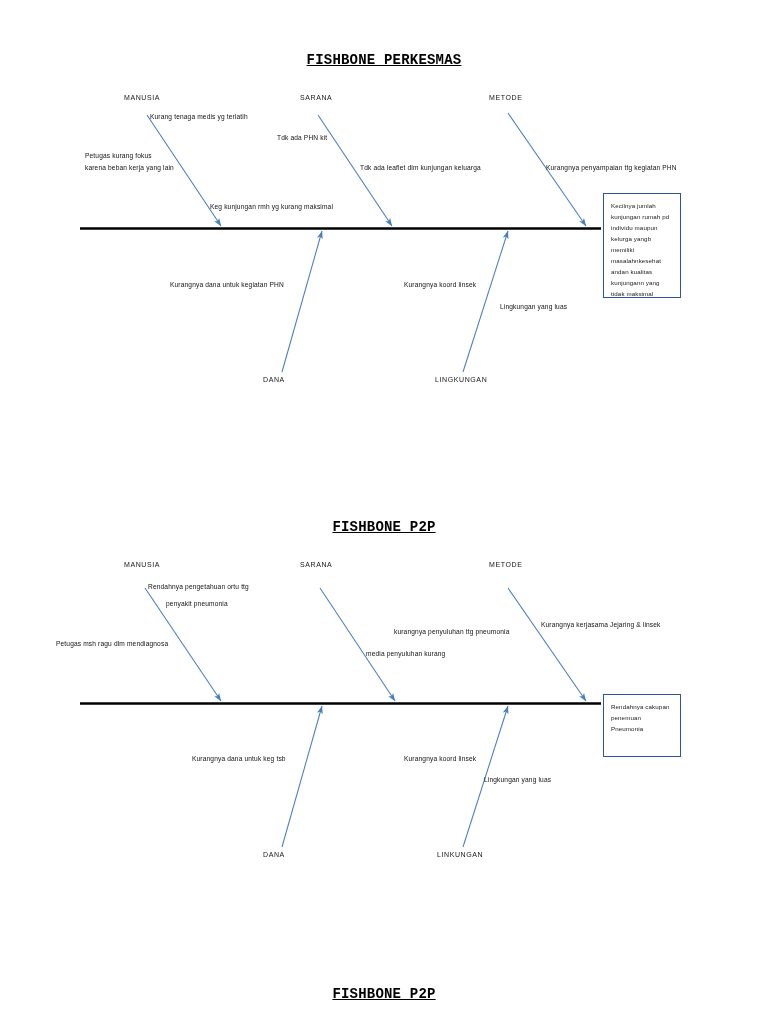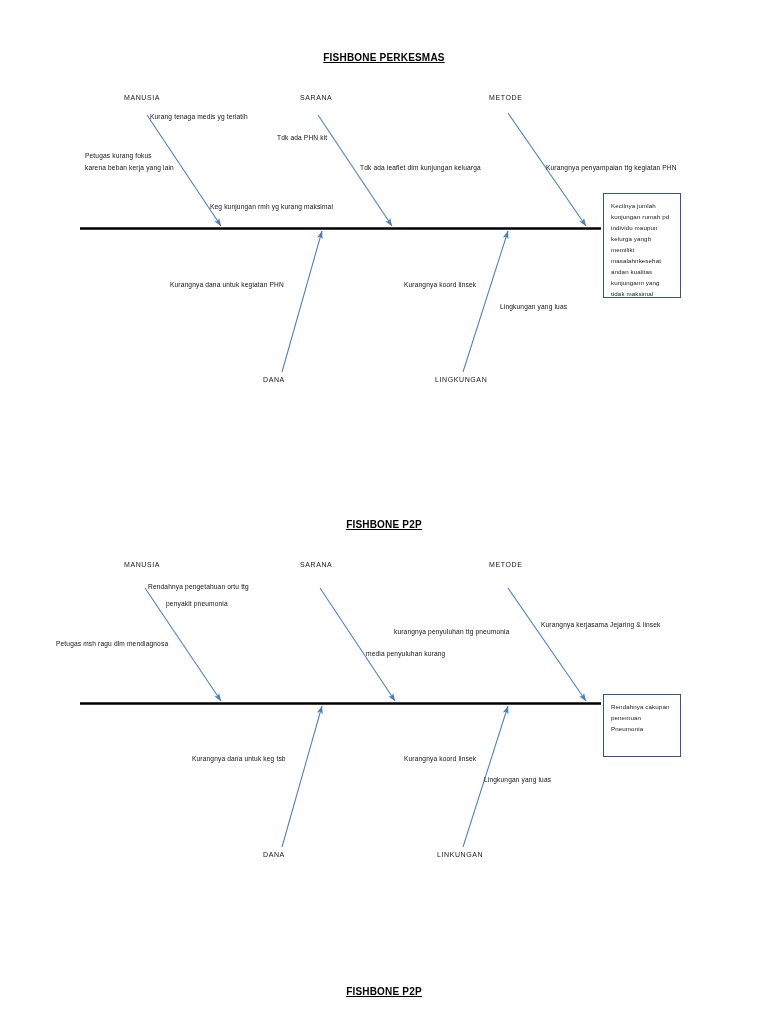--- a/index.html
+++ b/index.html
@@ -15,25 +15,26 @@
   #page {
     position: relative;
     width: 768px;
     height: 1024px;
     overflow: hidden;
     background: #ffffff;
   }
   .doc-title {
     position: absolute;
     text-align: center;
-    font-size: 10px;
+    font-size: 14px;
     font-weight: bold;
     letter-spacing: 0.2px;
     text-decoration: underline;
     white-space: nowrap;
+    font-family: Liberation Mono, monospace;
   }
   .svg-layer {
     position: absolute;
     left: 0;
     top: 0;
     width: 768px;
     height: 1024px;
     pointer-events: none;
   }
   .cat-label {

